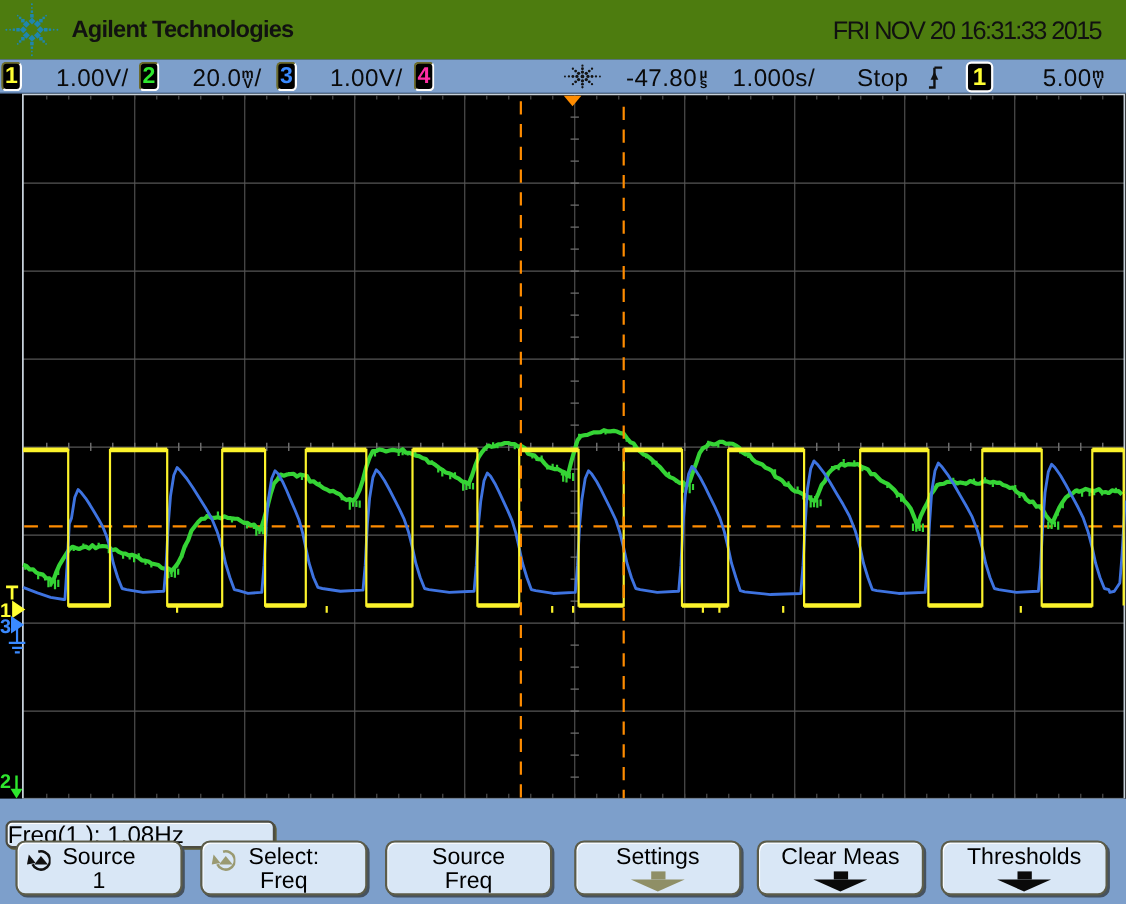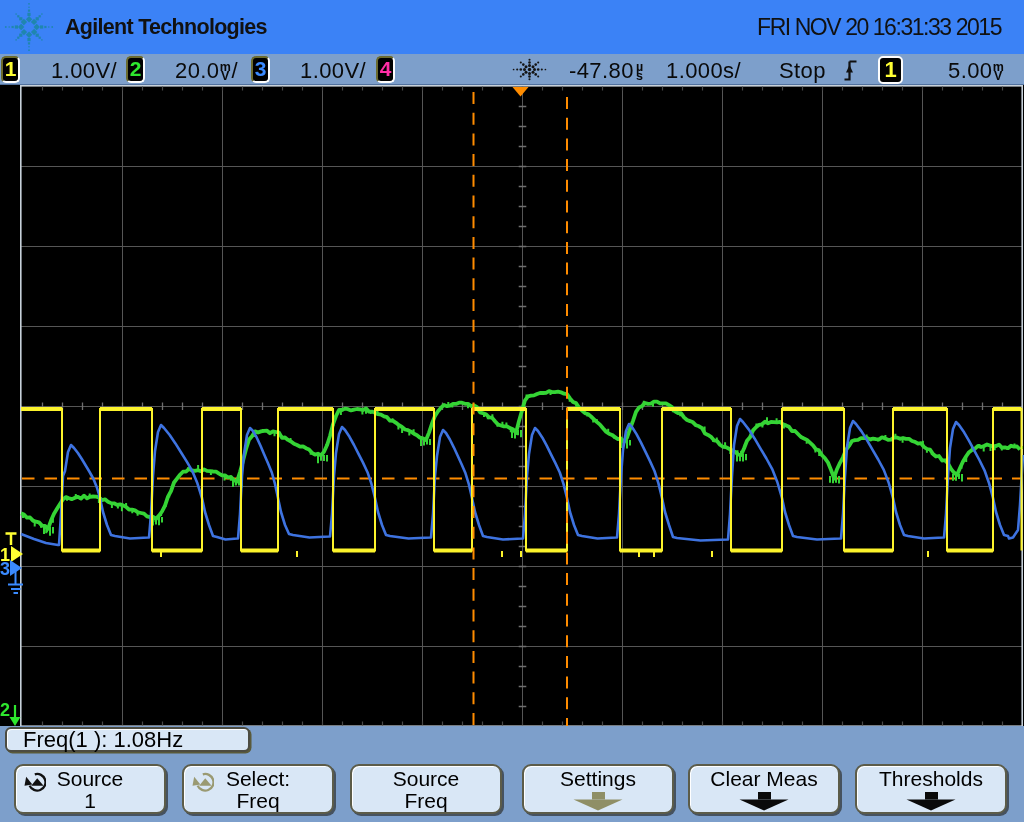--- a/index.html
+++ b/index.html
@@ -1,35 +1,35 @@
 <!DOCTYPE html>
 <html><head><meta charset="utf-8"><style>
 * { margin:0; padding:0; box-sizing:border-box; }
 body { width:1024px; height:822px; overflow:hidden; position:relative;
   font-family:"Liberation Sans", sans-serif; background:#000; }
-#top { position:absolute; left:0; top:0; width:1024px; height:54px; background:#3b82f6; }
+#top { position:absolute; left:0; top:0; width:1024px; height:54px; background:#4d7c0f; }
 #title { position:absolute; left:65px; top:15px; font-size:21.5px; font-weight:bold; color:#111;
   letter-spacing:-0.7px; }
 #date { position:absolute; right:23px; top:14px; font-size:23px; color:#111; letter-spacing:-1.45px; }
 #sbar { position:absolute; left:0; top:54px; width:1024px; height:31px; background:#7d9fcb;
   border-bottom:1px solid #51719e; }
 .chbox { position:absolute; top:2px; width:19px; height:27px; background:#000; border-radius:5px;
   border:2px solid; border-color:#6b6b2e #fdfdfd #fdfdfd #6b6b2e; text-align:center;
   font-size:21px; font-weight:bold; line-height:22px; }
 .st { position:absolute; top:4px; font-size:22px; color:#0a0a0a; letter-spacing:0.4px; white-space:nowrap;margin-left:12px; }
 .stk { display:inline-block; vertical-align:-4px; width:12px; position:relative; height:22px; }
 .stk i { position:absolute; left:0; width:12px; font-style:normal; font-size:12.5px; font-weight:bold;
   line-height:10px; text-align:center; }
 .stk i:first-child { top:2px; }
 .stk i:last-child { top:11px; }
 #scope { position:absolute; left:0; top:85px; }
 #panel { position:absolute; left:0; top:726px; width:1024px; height:96px; background:#7d9fcb; }
-#freqbox { position:absolute; left:5px; top:1px; width:245px; height:25px; background:#d9e7f6;
+#freqbox { position:absolute; left:5px; top:20px; width:245px; height:25px; background:#d9e7f6;
   border:2px solid #4c4c42; border-radius:6px; box-shadow:inset 1px 1px 0 #fff, 1.5px 1.5px 0 #5a5a3a;
-  font-size:22px; color:#000; line-height:21px; padding-left:16px; letter-spacing:0px; }
+  font-size:22px; color:#000; line-height:21px; padding-left:0; letter-spacing:0px; }
 .btn { position:absolute; top:38px; width:152px; height:50px; background:#d9e7f6;
   border:2px solid #5c5c49; border-radius:9px; box-shadow:inset 1px 1px 0 #fff, 2px 2px 0 #46525f;
   text-align:center; font-size:21px; color:#000; letter-spacing:0px; }
 .btn .l1 { margin-top:2px; line-height:22px; }
 .btn .l2 { line-height:22px; }
 .btn svg.knob { position:absolute; left:8px; top:5px; }
 .btn svg.arr { display:block; margin:2px auto 0; }
 .gray { color:#000000; }
 </style></head><body>
 

